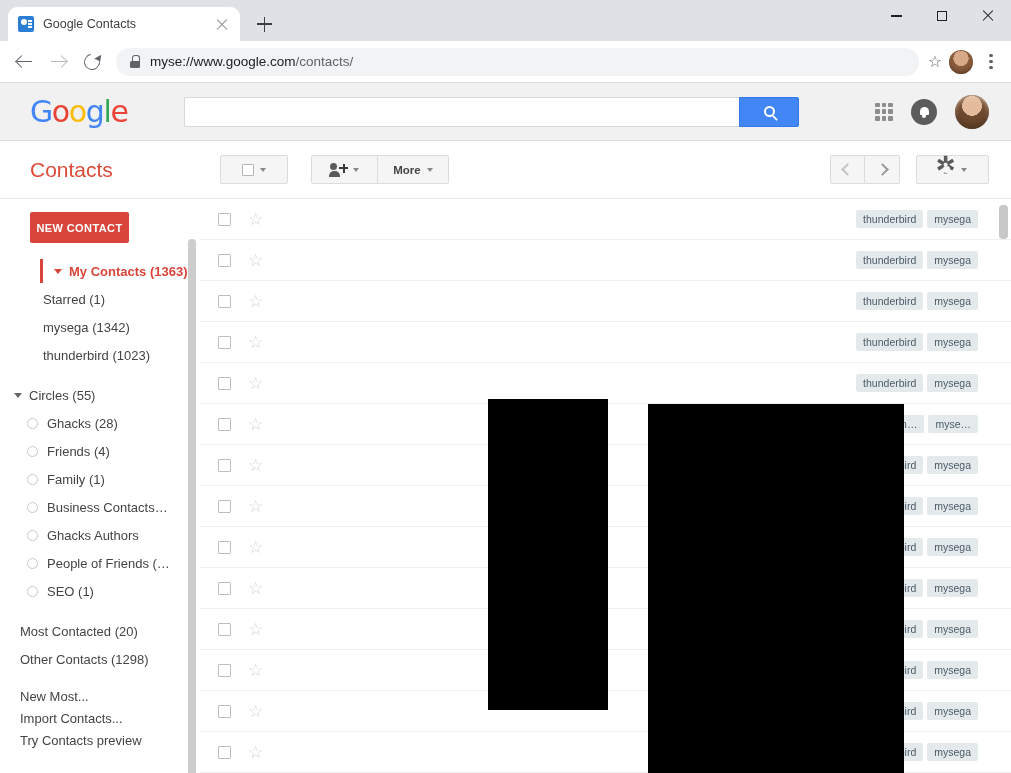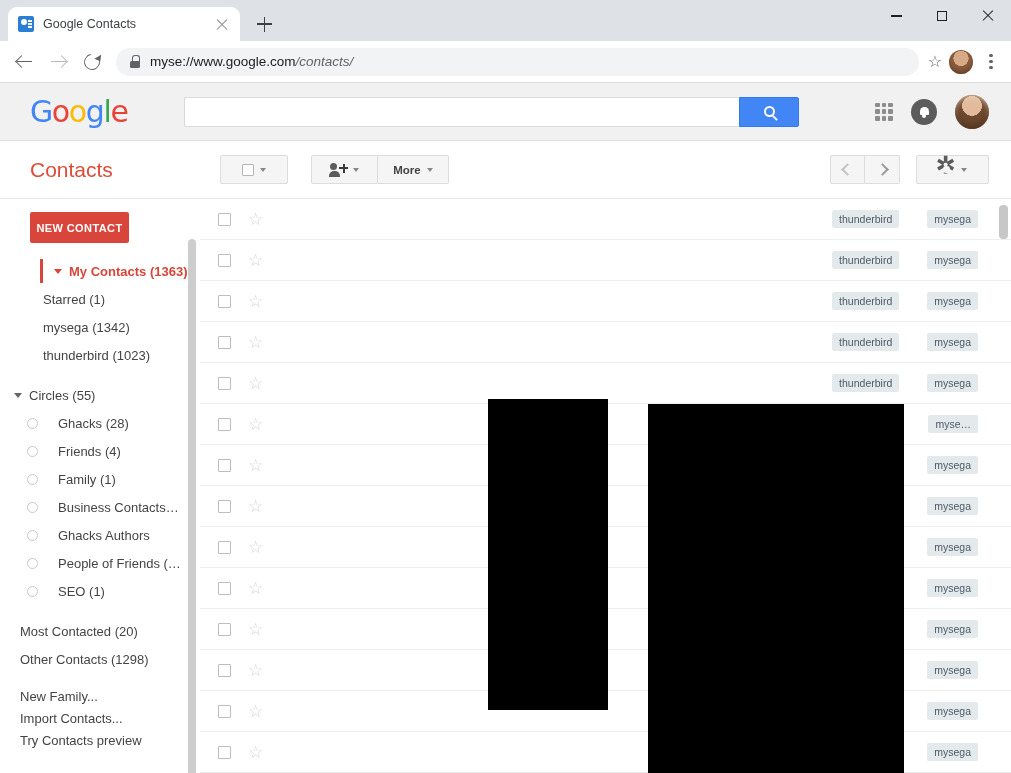--- a/index.html
+++ b/index.html
@@ -122,21 +122,21 @@
   .lock-ico::before {
     content: ""; position: absolute; left: 0; bottom: 0;
     width: 10px; height: 7.5px; background: #5f6368; border-radius: 1.5px;
   }
   .lock-ico::after {
     content: ""; position: absolute; left: 2px; top: 0;
     width: 6px; height: 7px; border: 1.6px solid #5f6368;
     border-bottom: none; border-radius: 3px 3px 0 0;
   }
   .omnibox-url { font-size: 13.5px; color: #202124; white-space: nowrap; }
-  .omnibox-url .dim { color: #5f6368; font-style: italic; }
+  .omnibox-url .dim { color: #5f6368; }
 
   .star-ico {
     width: 16px; height: 16px; font-size: 16px; color: #5f6368;
     line-height: 16px; text-align: center;
   }
   .chrome-avatar {
     width: 24px; height: 24px; border-radius: 50%;
     background: radial-gradient(circle at 50% 35%, #d8a987 0 38%, #8a5c3e 39% 100%);
     flex: none; margin: 0 4px; cursor: pointer;
     box-shadow: inset 0 -4px 5px -2px #5d3b24;
@@ -306,21 +306,21 @@
     content: ""; position: absolute; left: 0; top: 2px;
     width: 3px; height: 24px; background: #d9453a;
   }
   .tri {
     width: 0; height: 0; border-left: 4.5px solid transparent;
     border-right: 4.5px solid transparent; border-top: 5px solid #666;
     flex: none;
   }
   .snav-item.active .tri { border-top-color: #d9453a; }
   .snav-item.sub { padding-left: 43px; }
-  .snav-item.circle-item { padding-left: 27px; gap: 20px; align-items: center; }
+  .snav-item.circle-item { padding-left: 27px; gap: 9px; align-items: center; }
   .ring {
     width: 11px; height: 11px; border: 1.5px solid #c9c9c9;
     border-radius: 50%; flex: none;
   }
   .snav-item.plain { padding-left: 20px; }
   .snav-gap { height: 12px; }
   .snav-item.link { height: 22px; padding-left: 20px; }
 
   .sb-scroll {
     position: absolute; right: 4px; top: 40px; width: 8px;
@@ -335,21 +335,21 @@
   .row-cbox {
     width: 13px; height: 13px; border: 1.5px solid #bdbdbd;
     background: #fff; border-radius: 1px; margin-left: 18px;
     flex: none; cursor: pointer;
   }
   .row-star {
     margin-left: 17px; font-size: 17px; color: #d4d4d4;
     line-height: 17px; cursor: pointer; flex: none;
   }
   .chips {
-    margin-left: auto; display: flex; gap: 28px;
+    margin-left: auto; display: flex; gap: 4px;
     padding-right: 33px; align-items: flex-start;
   }
   .chip {
     background: #e4eaec; color: #4a5a66; font-size: 10.5px;
     padding: 3px 7px; border-radius: 2px; white-space: nowrap;
   }
 
   .redact-name { left: 288px; top: 200px; width: 120px; height: 311px; }
   .redact-email { left: 448px; top: 205px; width: 256px; height: 555px; }
 
@@ -526,21 +526,21 @@
         <div class="snav-gap"></div>
         <div class="snav-item plain">
             <span>Most Contacted (20)</span>
           </div>
         <div class="snav-item plain">
             <span>Other Contacts (1298)</span>
           </div>
 
         <div class="snav-gap"></div>
         <div class="snav-item link">
-            <span>New Family...</span>
+            <span>New Most...</span>
           </div>
         <div class="snav-item link">
             <span>Import Contacts...</span>
           </div>
         <div class="snav-item link">
             <span>Try Contacts preview</span>
           </div>
       </div>
       <div class="sb-scroll"></div>
     </div>

